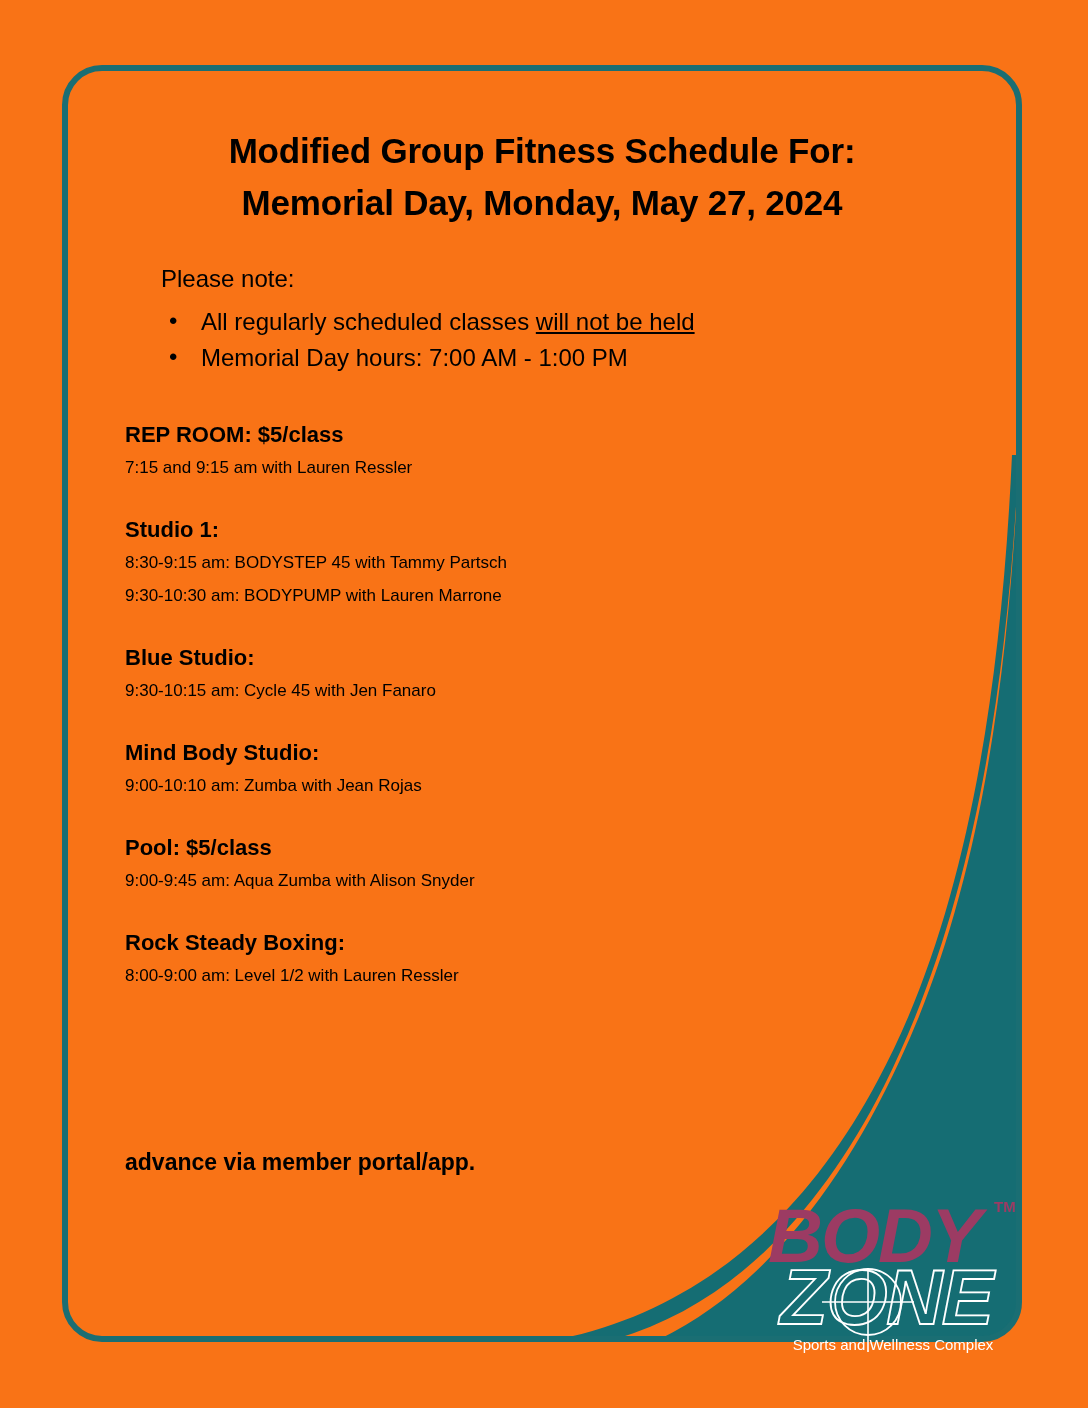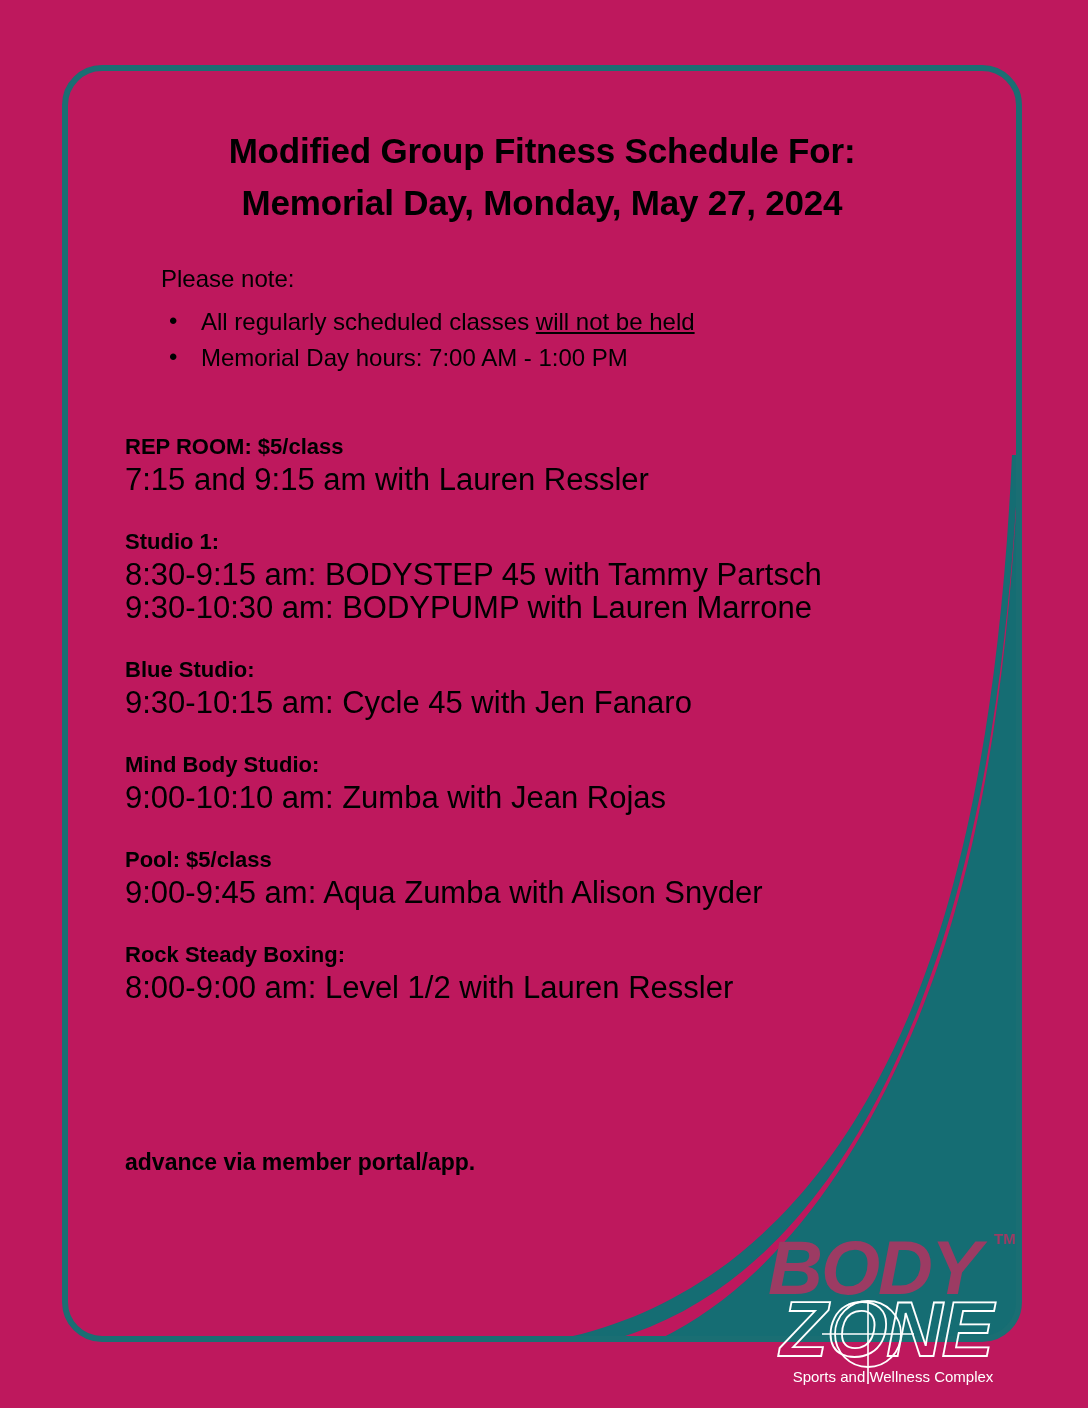--- a/index.html
+++ b/index.html
@@ -12,21 +12,21 @@
     height: 1408px;
     font-family: "Liberation Sans", sans-serif;
     color: #000000;
     overflow: hidden;
   }
 
   .page {
     position: relative;
     width: 1088px;
     height: 1408px;
-    background: #be185d;
+    background: #f97316;
     overflow: hidden;
   }
 
   
   .corner-art {
     position: absolute;
     left: 0;
     top: 0;
     width: 1088px;
     height: 1408px;
@@ -102,50 +102,50 @@
     line-height: 36px;
   }
   .u { text-decoration: underline; }
 
   .schedule {
     position: absolute;
     left: 125px;
     top: 418px;
     width: 820px;
   }
-  .sec { margin-bottom: 29px; margin-top: 12px; }
+  .sec { margin-bottom: 29px; }
   .sec:last-child { margin-bottom: 0; }
   .sec-head {
     font-size: 22px;
     font-weight: bold;
     line-height: 33px;
     color: #000;
   }
   .sec-line {
-    font-size: 31px;
+    font-size: 17px;
     line-height: 33px;
     color: #000;
   }
 
   .footer-note {
     position: absolute;
     left: 125px;
     top: 1146px;
     width: 610px;
     font-size: 23px;
     font-weight: bold;
     line-height: 33px;
     color: #000;
   }
 
   
   .logo {
     position: absolute;
     left: 762px;
-    top: 1216px;
+    top: 1184px;
     width: 262px;
     height: 176px;
   }
   .logo svg { display: block; }
 </style>
 </head>
 <body>
 
 <div class="page">
 

